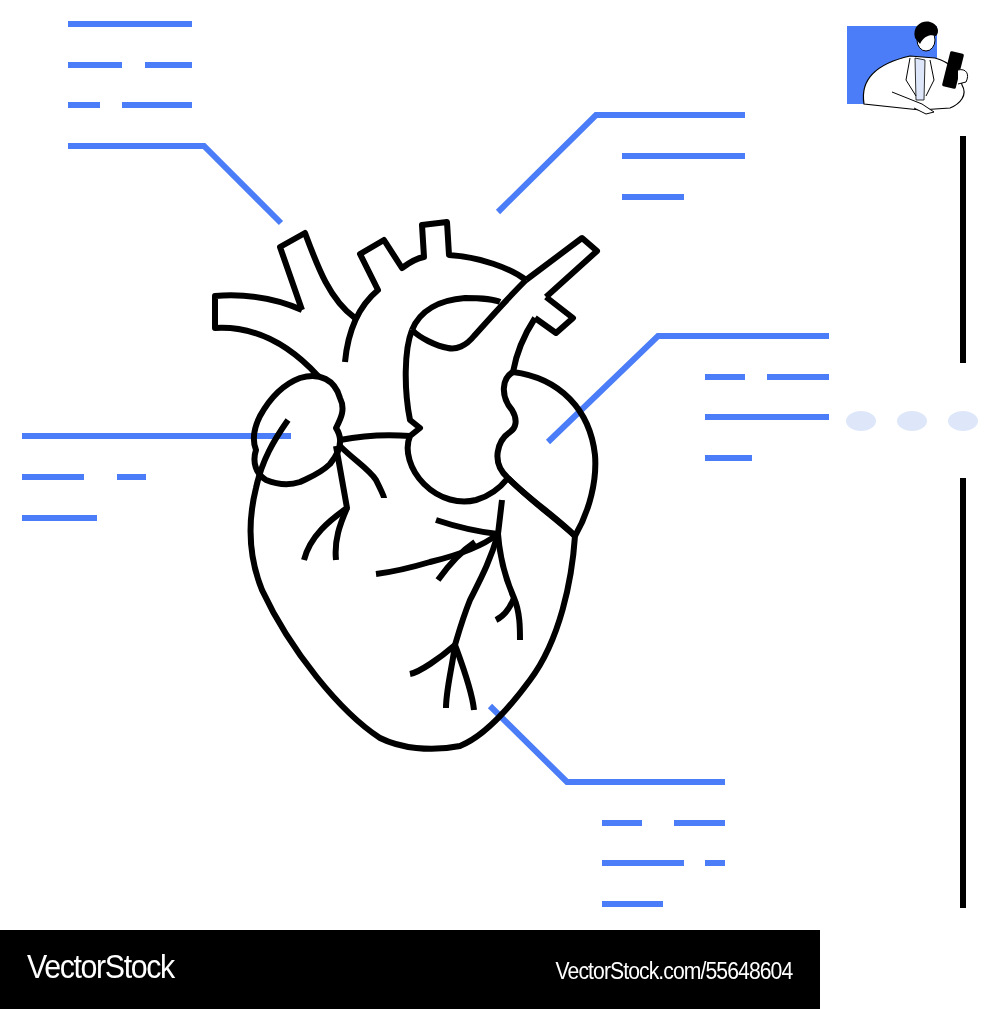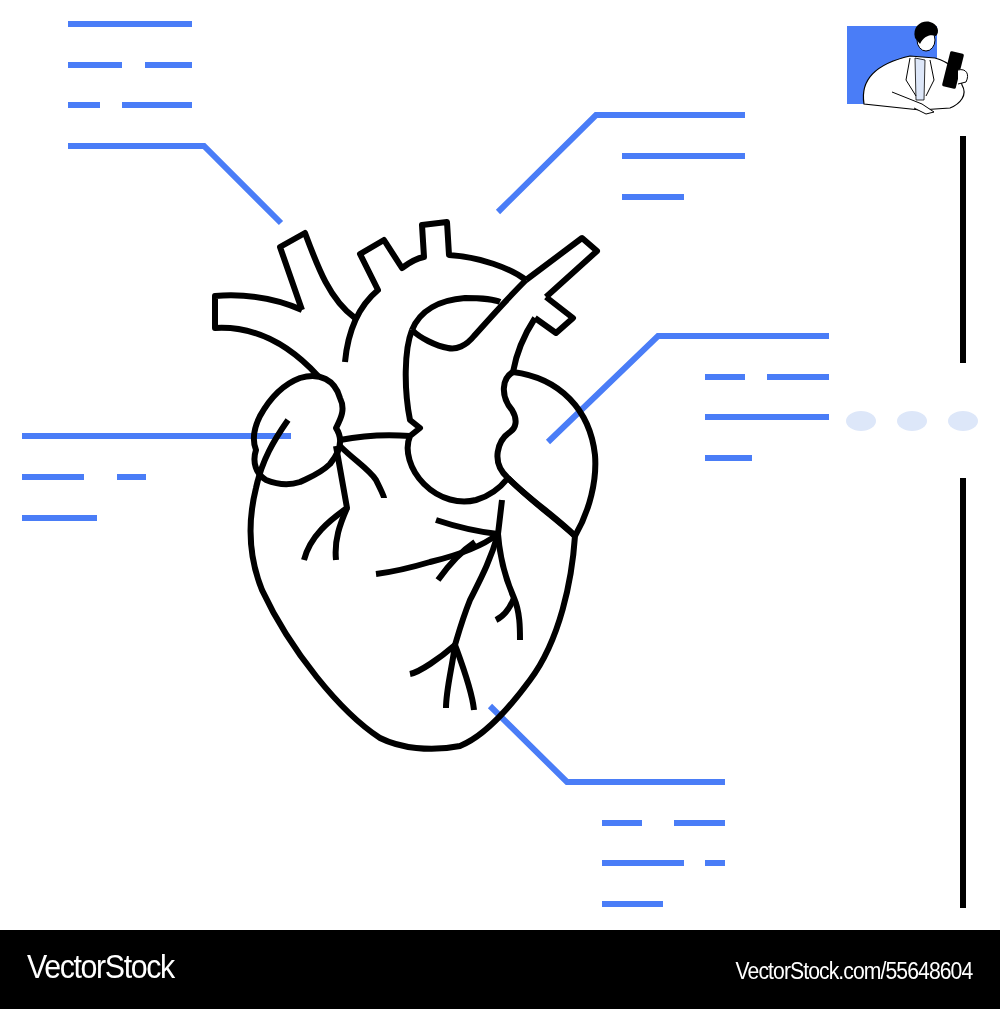--- a/index.html
+++ b/index.html
@@ -1,19 +1,19 @@
 <!DOCTYPE html>
 <html><head>
 <meta charset="utf-8">
 <style>
   html, body { margin: 0; padding: 0; background: #ffffff; }
   body { width: 1000px; height: 1009px; position: relative; overflow: hidden; font-family: "Liberation Sans", sans-serif; }
   #canvas { position: absolute; left: 0; top: 0; width: 1000px; height: 930px; }
   #footer {
-    position: absolute; left: 0; top: 930px; width: 1000px; height: 79px;
+    position: absolute; left: 0; top: 930px; width: 820px; height: 79px;
     background: #000000; color: #ffffff;
   }
   #footer .brand {
     position: absolute; left: 27px; top: 18px;
     font-family: "Liberation Sans", sans-serif; font-size: 33px; letter-spacing: -1.5px;
     transform: scaleX(0.92); transform-origin: left center;
   }
   #footer .url {
     position: absolute; right: 28px; top: 28px;
     font-family: "Liberation Sans", sans-serif; font-size: 23px; letter-spacing: -1px;

